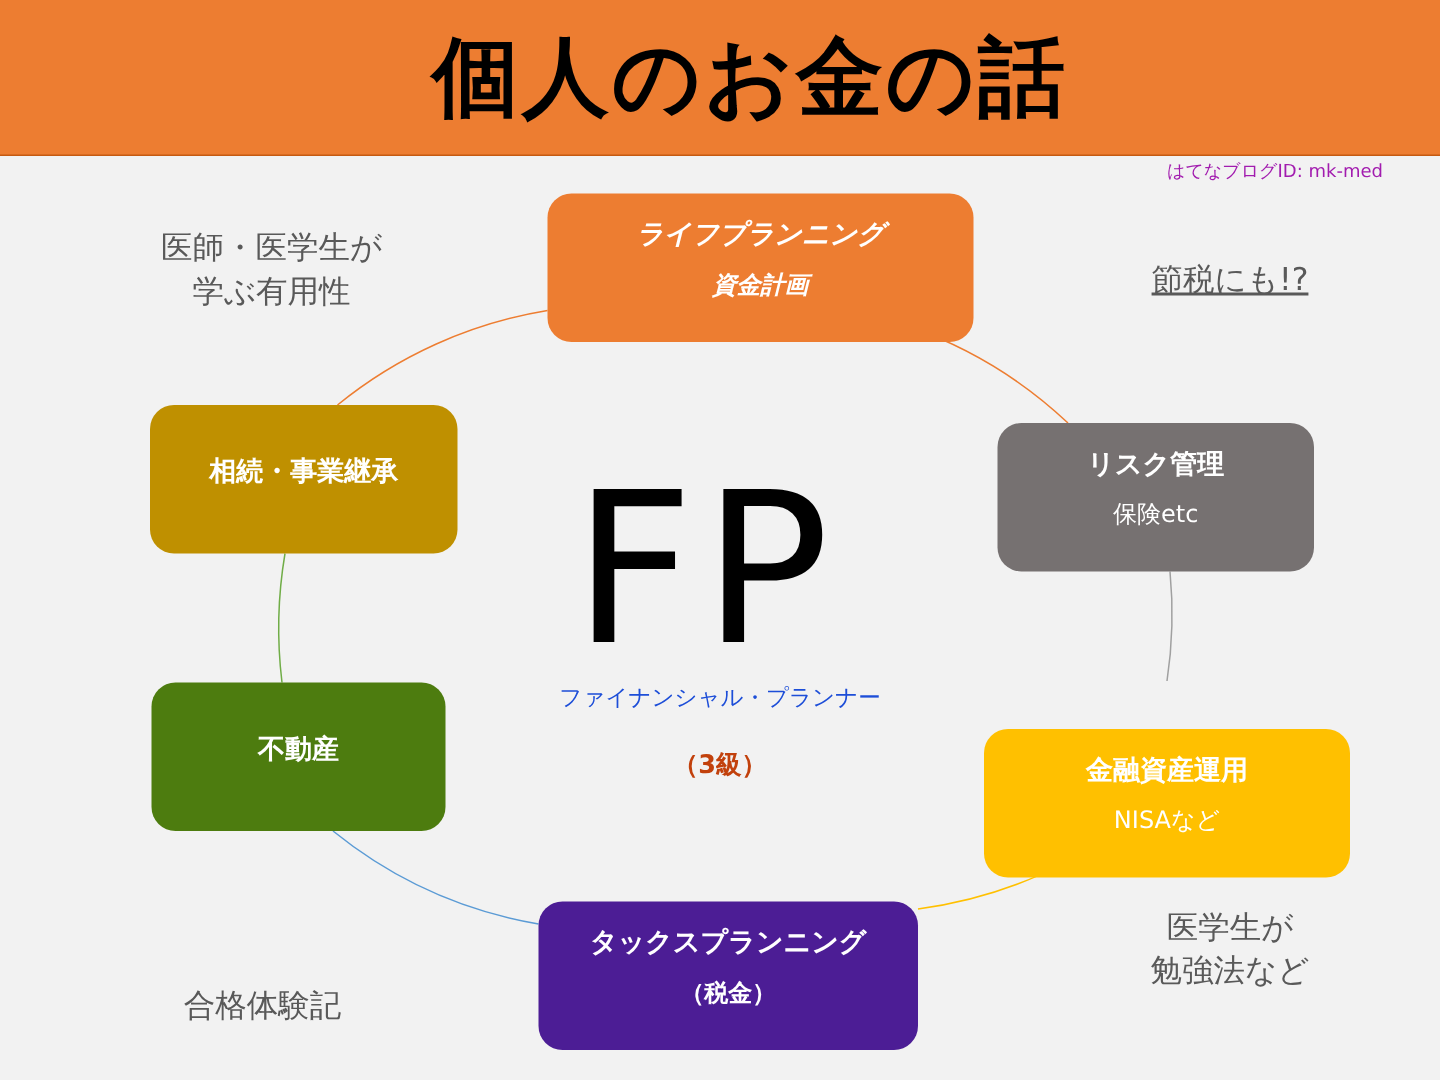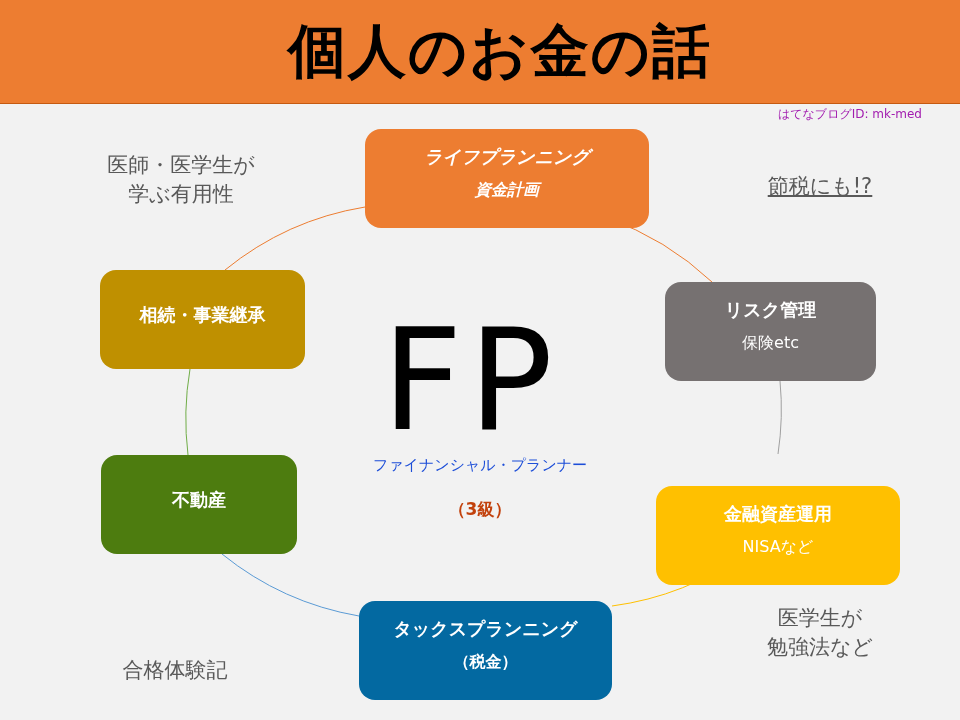--- a/index.html
+++ b/index.html
@@ -77,21 +77,21 @@
 <div class="node top-align" style="left:665px; top:282px; width:211px; height:99px; background:#767171;">
   <div class="main">リスク管理</div>
   <div class="sub">保険etc</div>
 </div>
 
 <div class="node top-align" style="left:656px; top:454px; width:244px; height:99px; background:#ffc000;margin-top:32px;">
   <div class="main">金融資産運用</div>
   <div class="sub">NISAなど</div>
 </div>
 
-<div class="node top-align" style="left:359px; top:601px; width:253px; height:99px; background:#0369a1;text-align:center;">
+<div class="node top-align" style="left:359px; top:601px; width:253px; height:99px; background:#4c1d95;text-align:center;">
   <div class="main">タックスプランニング</div>
   <div class="sub bold">（税金）</div>
 </div>
 
 <div class="node top-align" style="left:101px; top:455px; width:196px; height:99px; background:#4d7c0f; padding-top:34px;">
   <div class="main">不動産</div>
 </div>
 
 <div class="node top-align" style="left:100px; top:270px; width:205px; height:99px; background:#bf9000; padding-top:34px;">
   <div class="main">相続・事業継承</div>

